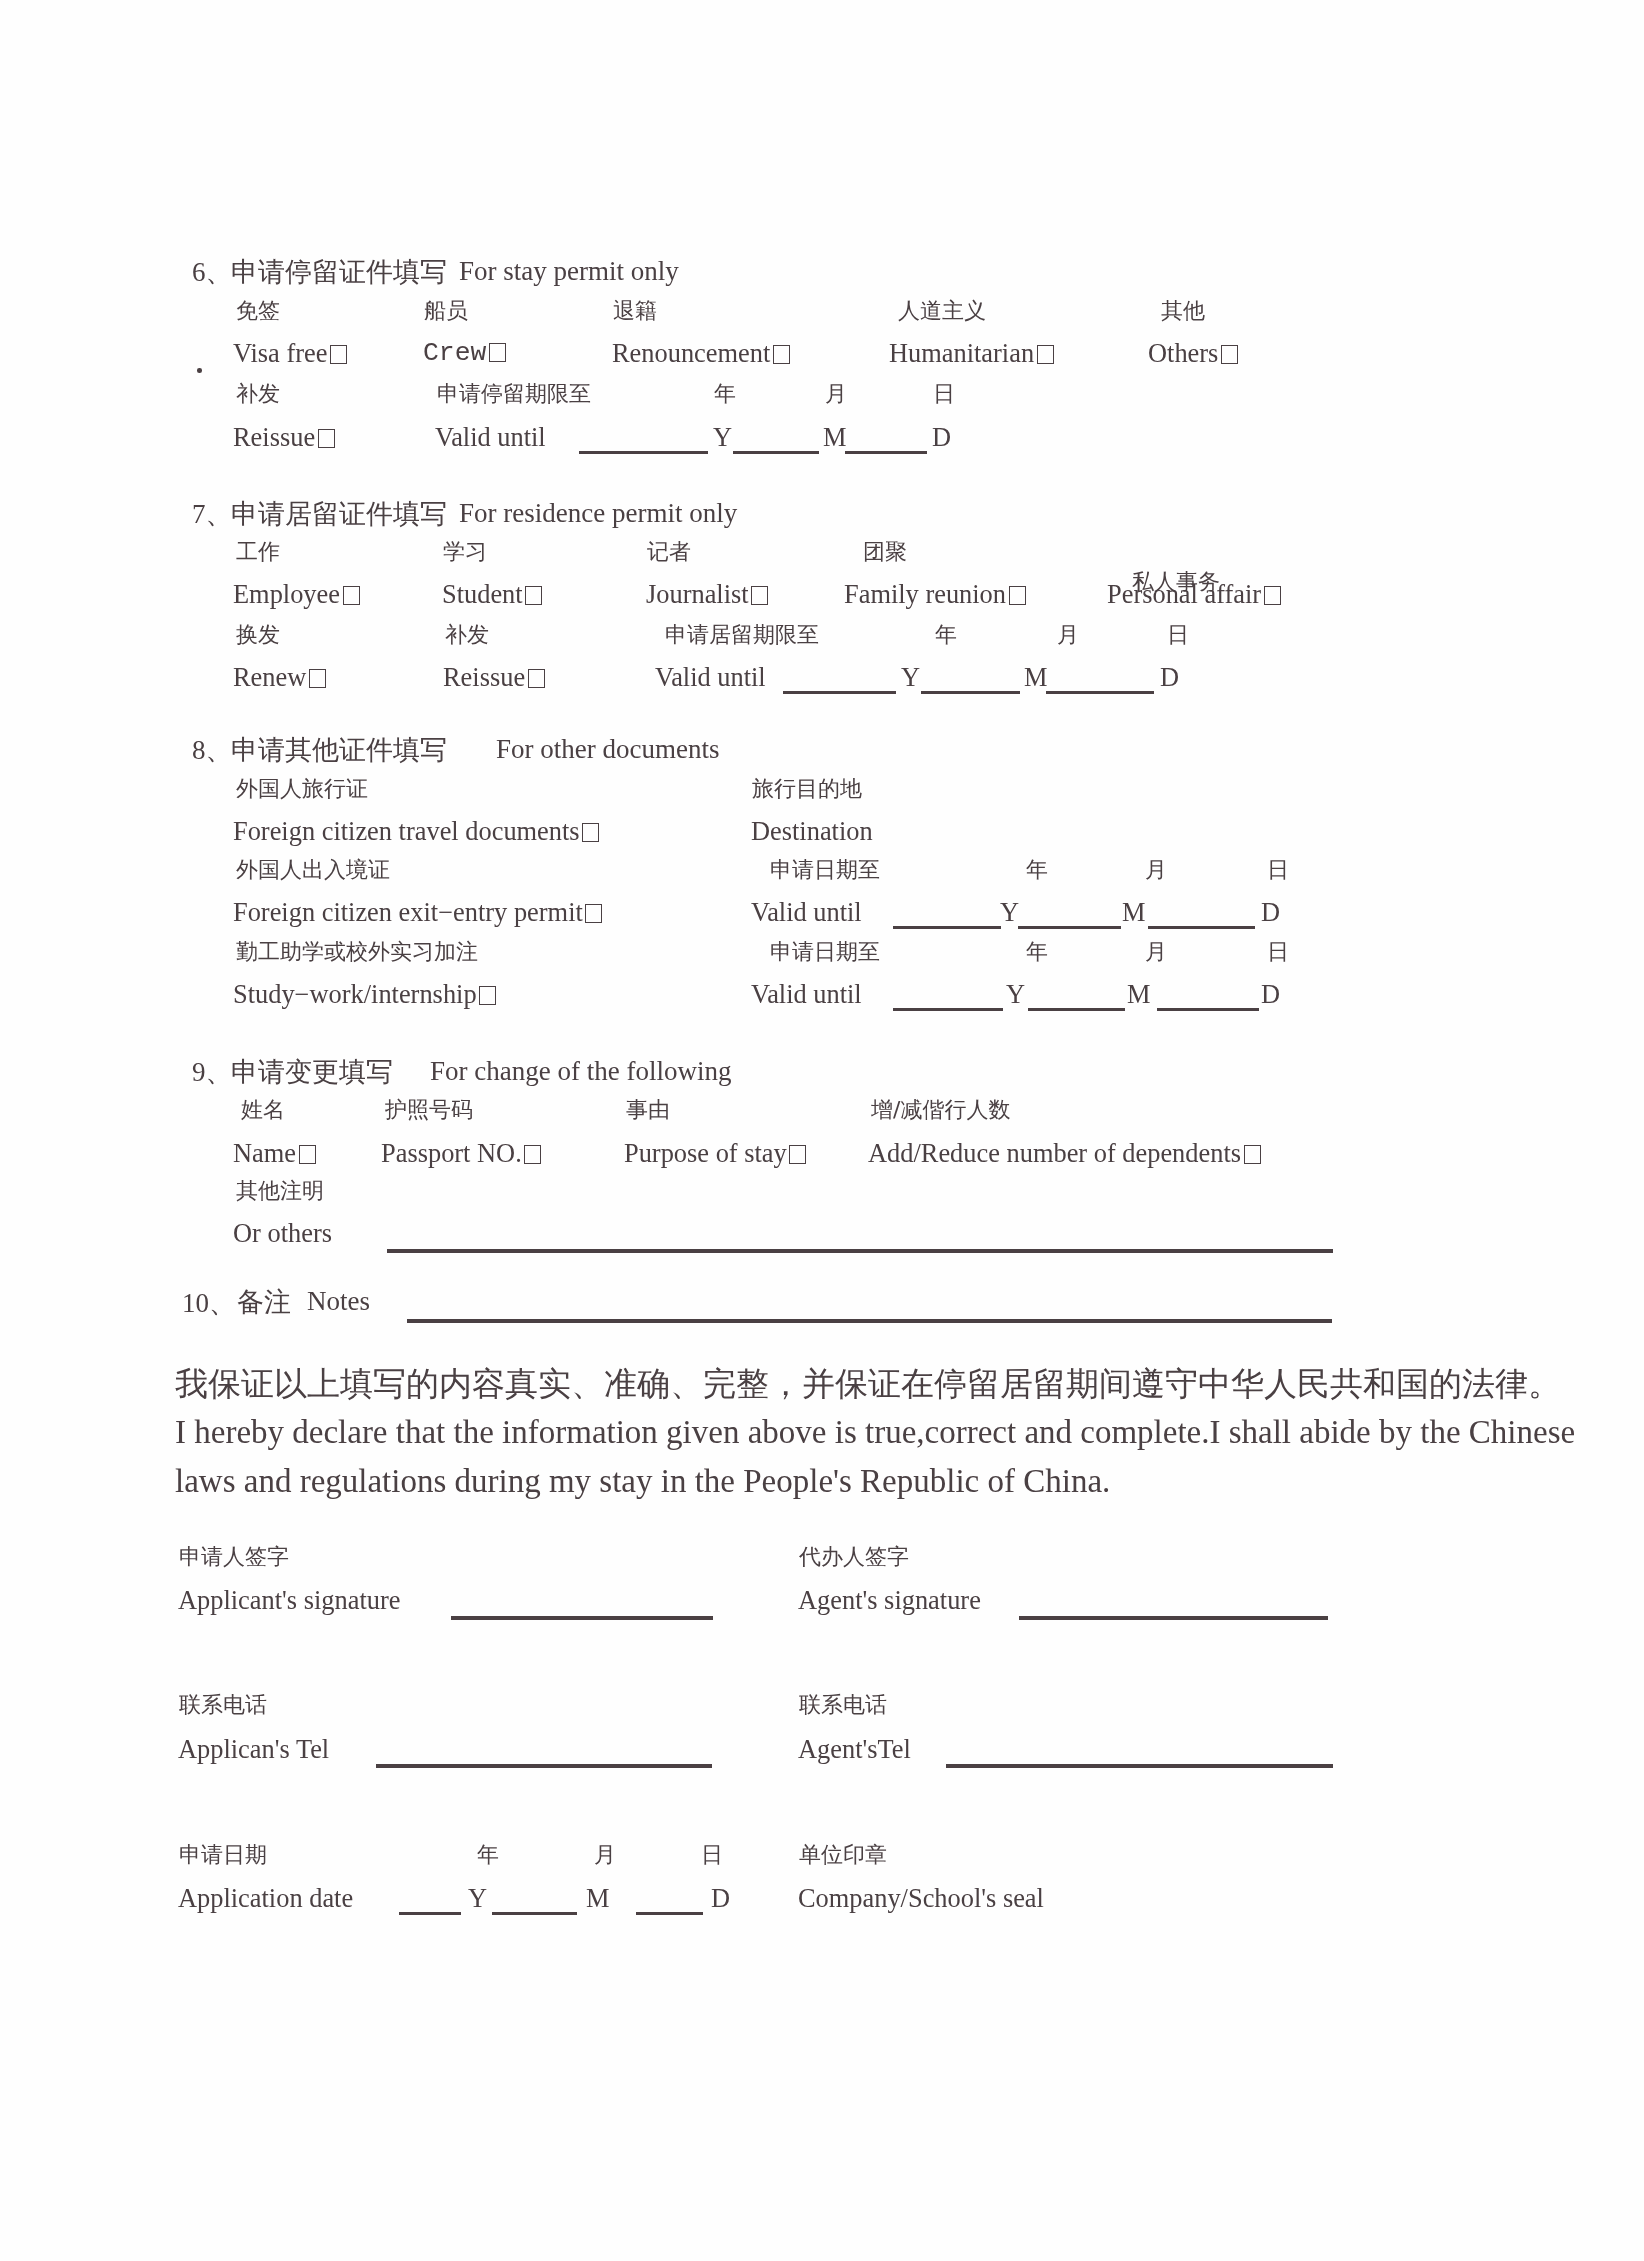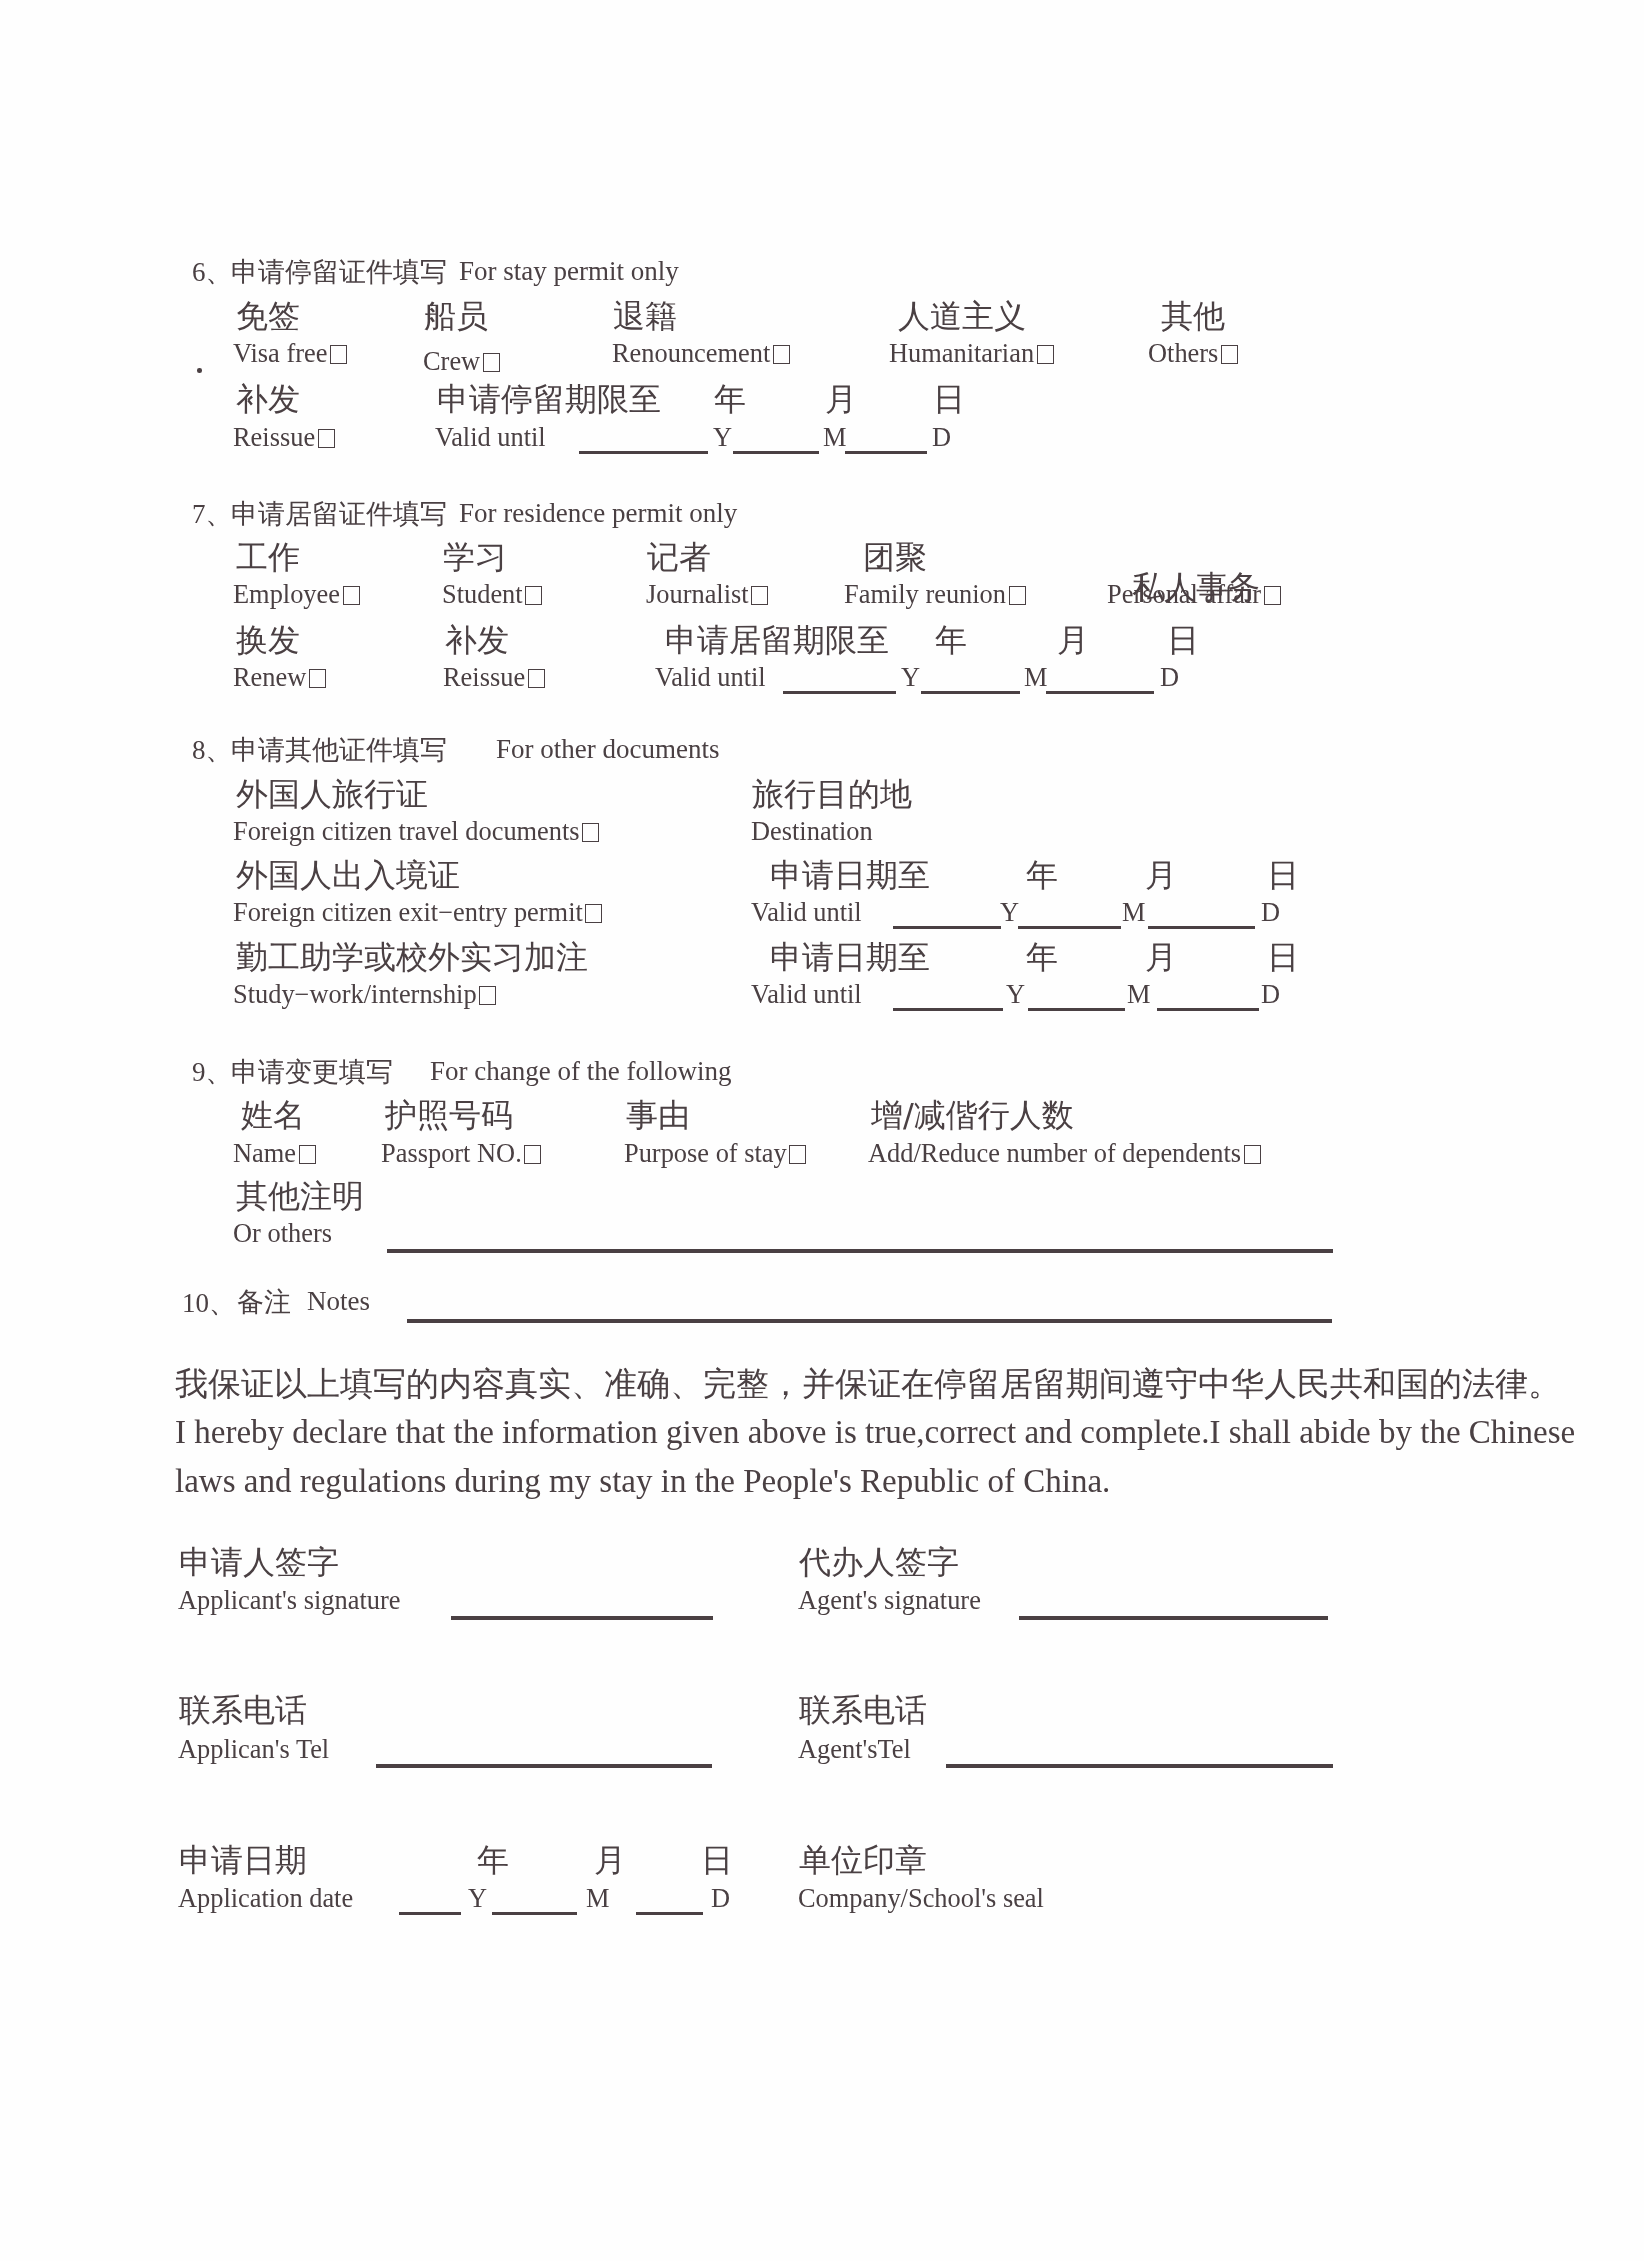--- a/index.html
+++ b/index.html
@@ -21,21 +21,21 @@
   
   .t {
     position: absolute;
     white-space: nowrap;
     line-height: 1;
     color: #4a4043;
   }
   .cn { font-family: "DejaVu Sans", "Liberation Sans", sans-serif; font-weight: 400; }
   .en { font-family: "Liberation Serif", "DejaVu Serif", serif; }
   .s-hdr   { font-size: 27px; }
-  .s-lbl   { font-size: 32px; }
+  .s-lbl   { font-size: 22px; }
   .s-body  { font-size: 26.4px; }
   .s-decl  { font-size: 33px; }
   .num     { font-size: 27px; font-family: "Liberation Serif", serif; }
 
   
   .box {
     display: inline-block;
     width: 17px;
     height: 19.3px;
     border: 1.9px solid #4a4043;
@@ -70,21 +70,21 @@
 
   <div class="t cn s-lbl" style="left:236px;  top:300px;">免签</div>
   <div class="t cn s-lbl" style="left:424px;  top:300px;">船员</div>
   <div class="t cn s-lbl" style="left:613px;  top:300px;">退籍</div>
   <div class="t cn s-lbl" style="left:898px; top:300px;">人道主义</div>
   <div class="t cn s-lbl" style="left:1161px; top:300px;">其他</div>
 
   <div class="dot-artifact" style="left:197px; top:368px;"></div>
 
   <div class="t en s-body" style="left:233px; top:340px;"><span>Visa free</span><span class="box"></span></div>
-  <div class="t en s-body" style="left:423px; top:348px;"><span>Crew</span><span class="box"></span></div>
+  <div class="t en s-body" style="left:423px; top:340px;font-family:Liberation Mono, monospace;"><span>Crew</span><span class="box"></span></div>
   <div class="t en s-body" style="left:612px; top:340px;"><span>Renouncement</span><span class="box"></span></div>
   <div class="t en s-body" style="left:889px; top:340px;"><span>Humanitarian</span><span class="box"></span></div>
   <div class="t en s-body" style="left:1148px; top:340px;"><span>Others</span><span class="box"></span></div>
 
   <div class="t cn s-lbl" style="left:236px; top:383px;">补发</div>
   <div class="t cn s-lbl" style="left:437px; top:383px;">申请停留期限至</div>
   <div class="t cn s-lbl" style="left:714px; top:383px;">年</div>
   <div class="t cn s-lbl" style="left:825px; top:383px;">月</div>
   <div class="t cn s-lbl" style="left:933px; top:383px;">日</div>
 

